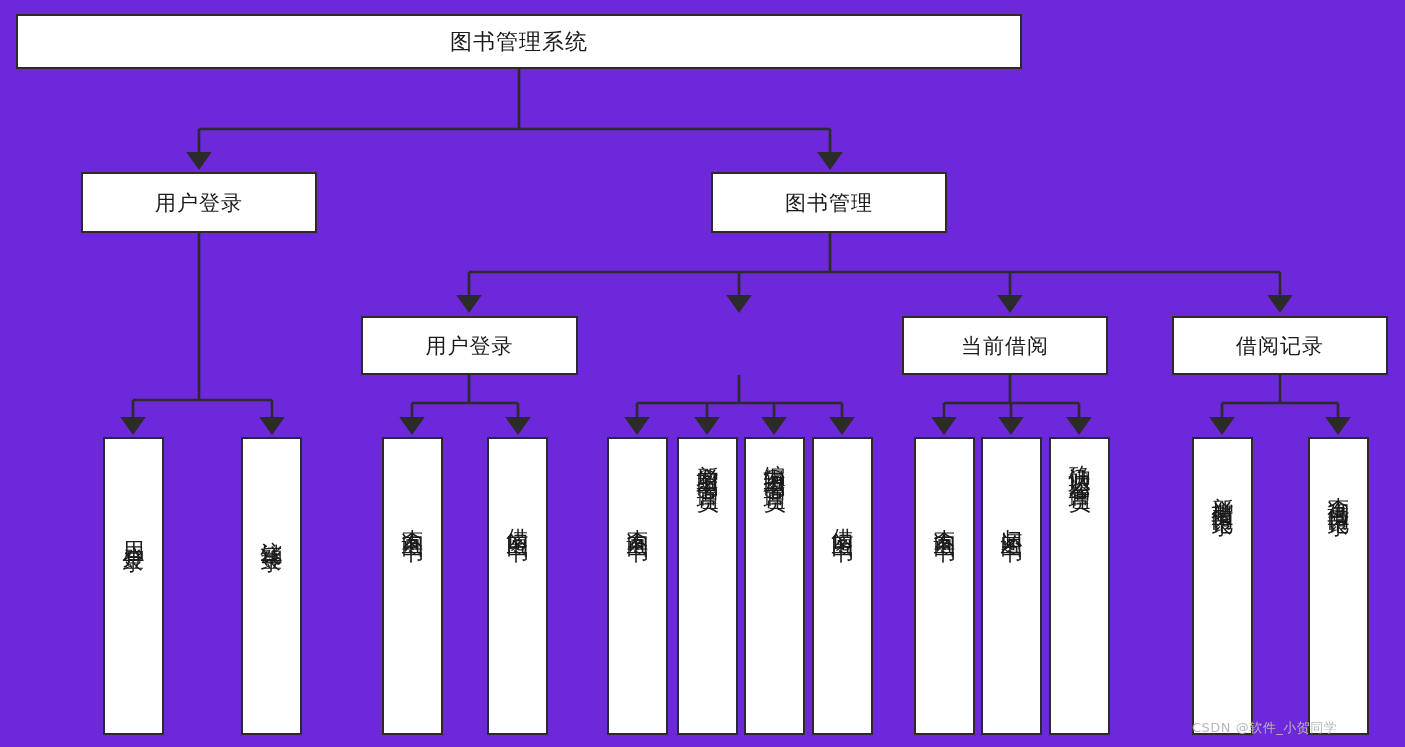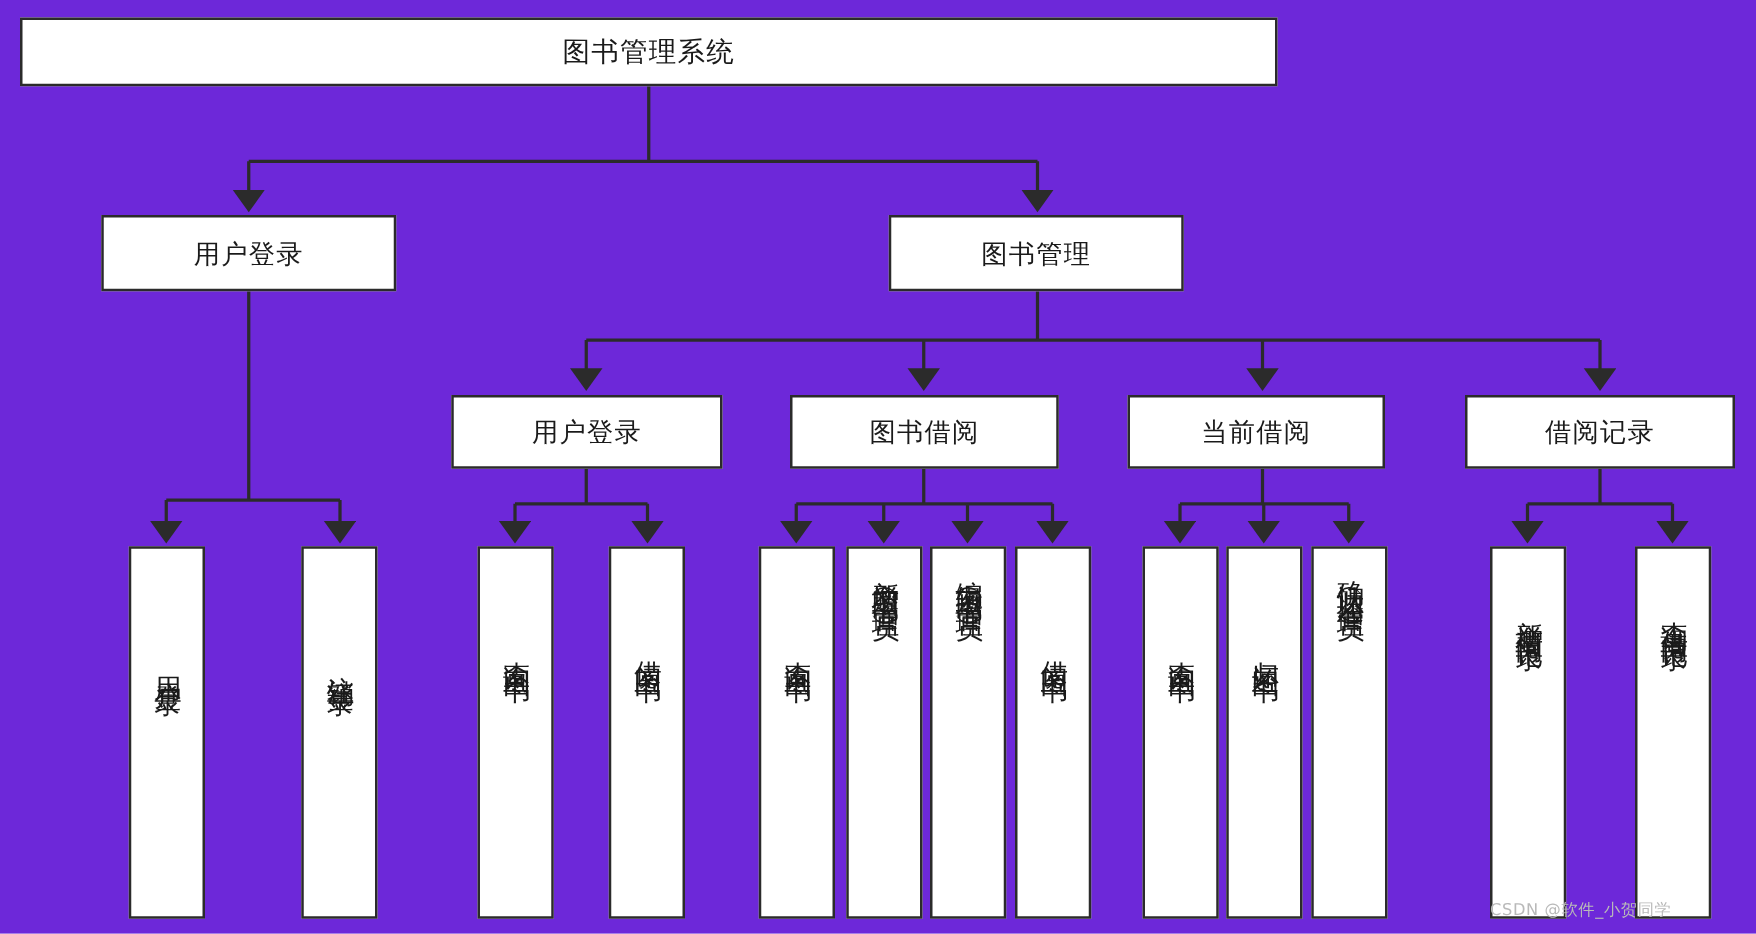--- a/index.html
+++ b/index.html
@@ -122,23 +122,20 @@
   <div class="node h" style="left:81px; top:172px; width:236px; height:61px;">
     <span>用户登录</span>
   </div>
   <div class="node h" style="left:711px; top:172px; width:236px; height:61px;">
     <span>图书管理</span>
   </div>
 
   <div class="node h" style="left:361px; top:316px; width:217px; height:59px;">
     <span>用户登录</span>
   </div>
-  <div class="node h" style="left:632px; top:316px; width:215px; height:59px;">
-    <span>图书借阅</span>
-  </div>
   <div class="node h" style="left:902px; top:316px; width:206px; height:59px;">
     <span>当前借阅</span>
   </div>
   <div class="node h" style="left:1172px; top:316px; width:216px; height:59px;">
     <span>借阅记录</span>
   </div>
 
   <div class="node v" style="left:103px; top:437px; width:61px; height:298px;">
     <span class="vtext" style="margin-top:78px;">用户登录</span>
   </div>

